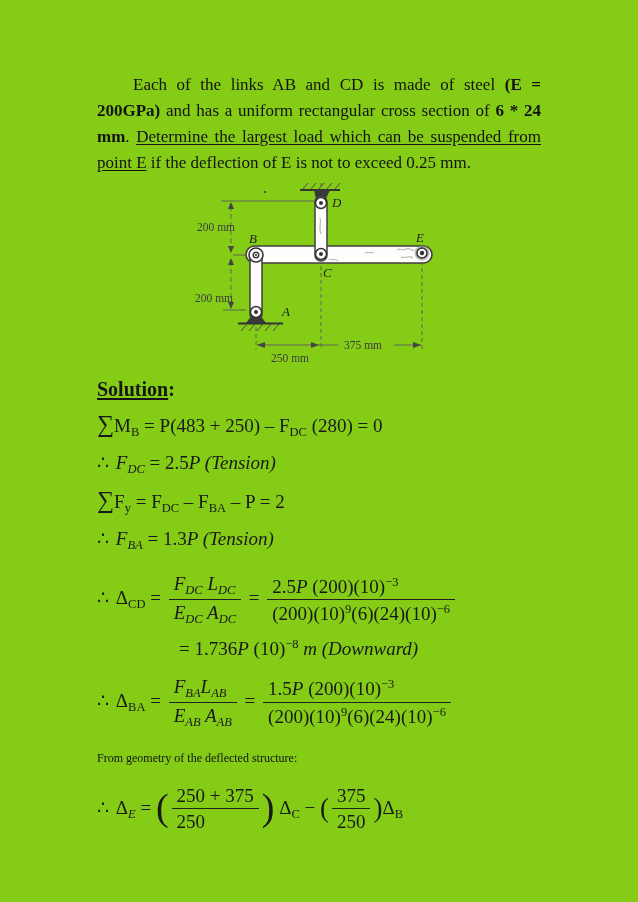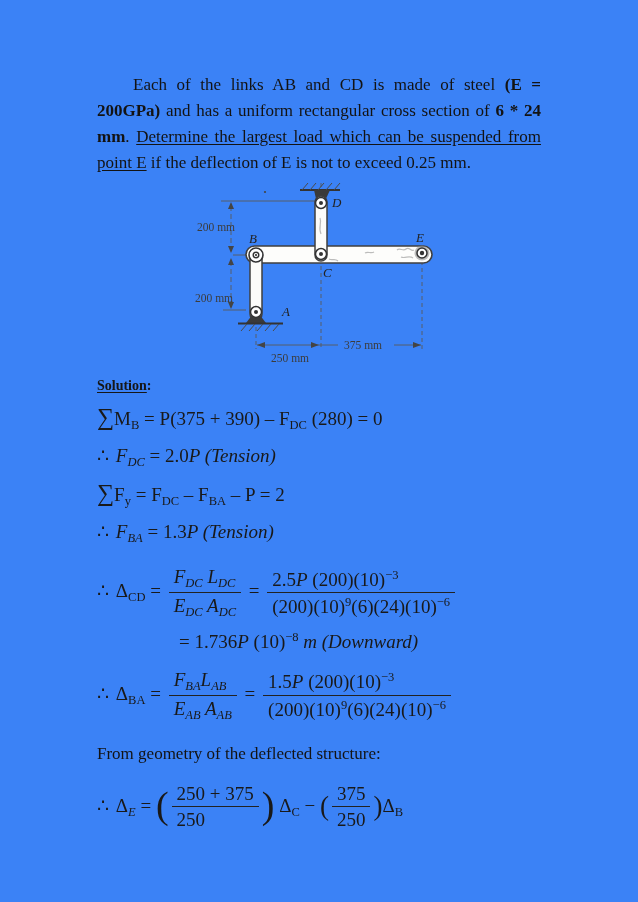--- a/index.html
+++ b/index.html
@@ -1,33 +1,33 @@
 <!DOCTYPE html>
 <html><head>
 <meta charset="utf-8">
 <style>
   html,body{margin:0;padding:0;background:#e8e8e8;}
   .page{
-    width:638px;height:902px;background:#3b82f6;margin:0 auto;
+    width:638px;height:902px;background:#84cc16;margin:0 auto;
     font-family:"Liberation Serif","DejaVu Serif",serif;color:#161616;
     position:relative;overflow:hidden;
   }
   .content{padding:72px 97px 0 97px;}
   .para{
     font-size:17px;line-height:26px;text-align:justify;text-indent:36px;
     margin:0;color:#131313;
   }
   .bold{font-weight:bold;}
   .ul{text-decoration:underline;text-underline-offset:2px;}
   .diagram-wrap{margin:4px 0 0 86px;width:284px;height:190px;}
-  .heading{font-size:14px;font-weight:bold;margin:8px 0 0 0;}
+  .heading{font-size:20px;font-weight:bold;margin:8px 0 0 0;}
   .eq{font-size:19px;margin:11px 0;white-space:nowrap;color:#191919;}
   .eqf{font-size:19px;margin:7px 0 0 0;white-space:nowrap;color:#191919;}
   .res{font-size:19px;margin:1px 0 7px 82px;white-space:nowrap;color:#191919;}
-  .note{font-size:17px;margin:12px 0 0 0;color:#131313;}
+  .note{font-size:12px;margin:12px 0 0 0;color:#131313;}
   .eq-last{margin:10px 0 0 0;}
   .sig{font-size:24px;line-height:1;}
   .tf{letter-spacing:1px;}
   .sb{font-size:12.5px;vertical-align:-4px;letter-spacing:0;}
   .sp{font-size:12.5px;vertical-align:7px;}
   .mi{font-style:italic;}
   .frac{display:inline-block;vertical-align:middle;text-align:left;margin:8px 3px;line-height:1.15;}
   .frac .num{display:block;padding:1px 5px 2px;border-bottom:1.4px solid #222;}
   .frac .den{display:block;padding:2px 5px 1px;}
   .bigp{font-size:38px;font-weight:400;vertical-align:middle;line-height:0;position:relative;top:-2px;}
@@ -132,23 +132,23 @@
 
         <text class="dim-label" x="14" y="51">200 mm</text>
         <text class="dim-label" x="12" y="122">200 mm</text>
         <text class="dim-label" x="88" y="182">250 mm</text>
         <text class="dim-label" x="161" y="169">375 mm</text>
       </svg>
     </div>
 
     <p class="heading"><span class="ul">Solution</span><span>:</span></p>
 
-    <div class="eq"><span class="sig">∑</span><span>M</span><span class="sb">B</span><span> = P(375 + 390) – F</span><span class="sb">DC</span><span> (280) = 0</span></div>
+    <div class="eq"><span class="sig">∑</span><span>M</span><span class="sb">B</span><span> = P(483 + 250) – F</span><span class="sb">DC</span><span> (280) = 0</span></div>
 
-    <div class="eq"><span class="tf">∴  </span><span class="mi">F</span><span class="sb mi">DC</span><span> = 2.0</span><span class="mi">P</span><span class="mi"> (Tension)</span></div>
+    <div class="eq"><span class="tf">∴  </span><span class="mi">F</span><span class="sb mi">DC</span><span> = 2.5</span><span class="mi">P</span><span class="mi"> (Tension)</span></div>
 
     <div class="eq"><span class="sig">∑</span><span>F</span><span class="sb">y</span><span> = F</span><span class="sb">DC</span><span> – F</span><span class="sb">BA</span><span> – P = 2</span></div>
 
     <div class="eq"><span class="tf">∴ </span><span class="mi">F</span><span class="sb mi">BA</span><span> = 1.3</span><span class="mi">P</span><span class="mi"> (Tension)</span></div>
 
     <div class="eqf"><span class="tf">∴ </span><span>Δ</span><span class="sb">CD</span><span> = </span><span class="frac"><span class="num"><span class="mi">F</span><span class="sb mi">DC</span><span class="mi"> L</span><span class="sb mi">DC</span></span><span class="den"><span class="mi">E</span><span class="sb mi">DC</span><span class="mi"> A</span><span class="sb mi">DC</span></span></span><span> = </span><span class="frac"><span class="num"><span>2.5</span><span class="mi">P</span><span> (200)(10)</span><span class="sp">−3</span></span><span class="den"><span>(200)(10)</span><span class="sp">9</span><span>(6)(24)(10)</span><span class="sp">−6</span></span></span></div>
     <div class="res"><span>= 1.736</span><span class="mi">P</span><span> (10)</span><span class="sp">−8</span><span class="mi"> m (Downward)</span></div>
 
     <div class="eqf"><span class="tf">∴  </span><span>Δ</span><span class="sb">BA</span><span> = </span><span class="frac"><span class="num"><span class="mi">F</span><span class="sb mi">BA</span><span class="mi">L</span><span class="sb mi">AB</span></span><span class="den"><span class="mi">E</span><span class="sb mi">AB</span><span class="mi"> A</span><span class="sb mi">AB</span></span></span><span> = </span><span class="frac"><span class="num"><span>1.5</span><span class="mi">P</span><span> (200)(10)</span><span class="sp">−3</span></span><span class="den"><span>(200)(10)</span><span class="sp">9</span><span>(6)(24)(10)</span><span class="sp">−6</span></span></span></div>
 

